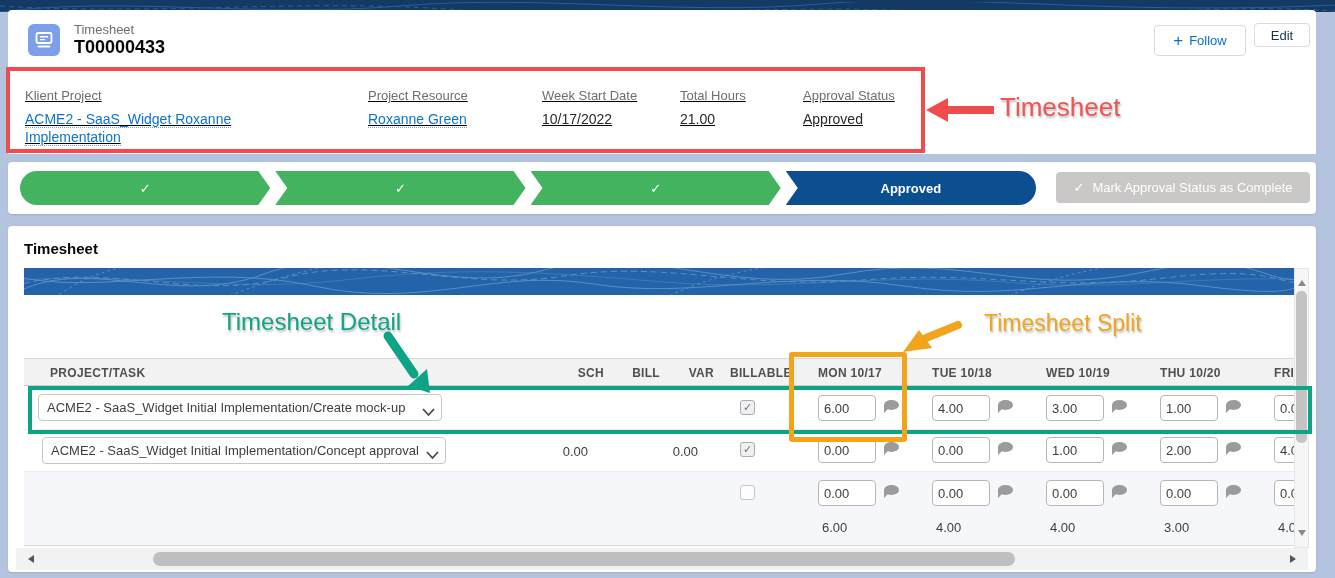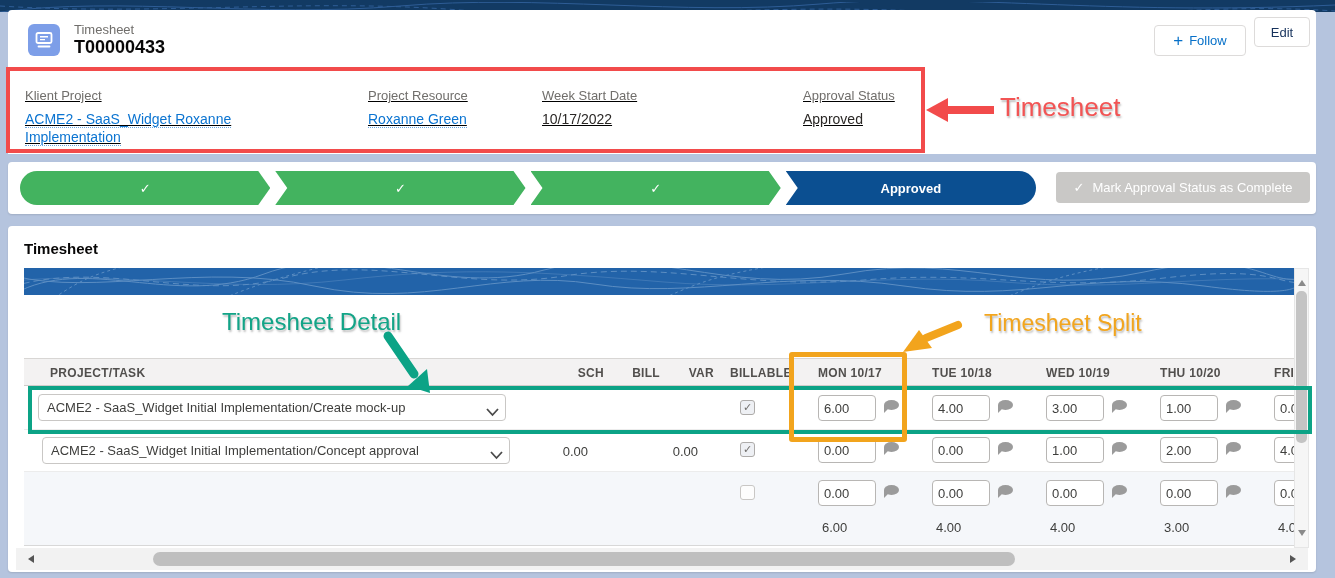--- a/index.html
+++ b/index.html
@@ -12,21 +12,21 @@
   .top-strip { left:0; top:0; width:1335px; height:12px; background:#123a63; overflow:hidden; }
 
   
   .header-card { left:8px; top:10px; width:1308px; height:60px; border-radius:4px 4px 0 0; box-shadow:none; background:#fff; }
   .entity-icon { left:20px; top:14px; width:32px; height:32px; background:#7d9ee8; border-radius:6px; display:flex; align-items:center; justify-content:center; }
   .obj-label { left:66px; top:12px; font-size:13px; color:#706e6b; }
   .record-name { left:66px; top:27px; font-size:18px; font-weight:bold; color:#080707; }
   .btn { border:1px solid #dddbda; border-radius:4px; background:#fff; color:#0670c9; font-size:13px; display:flex; align-items:center; justify-content:center; gap:6px; cursor:pointer; font-family:"Liberation Sans",sans-serif; }
   .follow-btn { left:1146px; top:15px; width:92px; height:31px; }
   .follow-plus { font-size:17px; line-height:1; }
-  .edit-btn { left:1246px; top:7px; width:56px; height:30px; color:#16325c; }
+  .edit-btn { left:1246px; top:13px; width:56px; height:24px; color:#16325c; }
 
   
   .fields-band { left:8px; top:70px; width:1308px; height:84px; background:#fff; }
   .field { position:absolute; top:18px; width:300px;text-decoration:underline; }
   .field .flabel { font-size:13px; color:#706e6b; display:block; margin-bottom:7px; }
   .field .fvalue { font-size:14px; color:#2b2826; }
   .field a.fvalue { color:#0b74d1; text-decoration:none; border-bottom:1px dotted #6aa7e0; cursor:pointer; }
 
   
   .path-card { left:8px; top:162px; width:1308px; height:52px; }
@@ -46,21 +46,21 @@
   .thead { position:absolute; left:16px; top:132px; width:1270px; height:28px; background:#f3f2f2; border-top:1px solid #d8d6d4; border-bottom:1px solid #cfcdcb; }
   .th { position:absolute; top:0; height:28px; line-height:28px; font-size:12px; font-weight:bold; color:#514f4d; letter-spacing:.3px; white-space:nowrap; }
   .th.r { text-align:right; }
 
   .tbody { position:absolute; left:16px; top:160px; width:1270px; height:160px; overflow:hidden; border-bottom:1px solid #d8d8d8; }
   .rowband { position:absolute; left:0; width:1270px; }
   .rb1 { top:0; height:44px; background:#fff; border-bottom:1px solid #ececec; }
   .rb2 { top:44px; height:42px; background:#fff; border-bottom:1px solid #ececec; }
   .rb3 { top:86px; height:74px; background:#f5f7fa; }
 
-  .combo { position:absolute; width:468px; height:27px; border:1px solid #c9c7c5; border-radius:4px; background:#fff; display:flex; align-items:center; padding:0 20px 0 8px; cursor:pointer; }
+  .combo { position:absolute; width:404px; height:27px; border:1px solid #c9c7c5; border-radius:4px; background:#fff; display:flex; align-items:center; padding:0 20px 0 8px; cursor:pointer; }
   .combo .ctext { font-size:13px; color:#3e3e3c; white-space:nowrap; overflow:hidden; }
   .combo .ctext.placeholder { color:#8a8886; }
   .combo .chev { position:absolute; right:6px; top:9px; }
   .combo.sel .chev { top:8px; }
 
   .numtxt { position:absolute; width:80px; text-align:right; font-size:13px; color:#3e3e3c; }
   .cb { position:absolute; width:15px; height:15px; border:1px solid #adaba9; border-radius:3px; background:#eef0f4; display:flex; align-items:center; justify-content:center; font-size:11px; color:#706e6b; cursor:pointer; }
   .cb.empty { background:#fdfdfd; border-color:#c9c7c5; }
 
   .dayin { position:absolute; width:58px; height:26px; border:1px solid #b8b6b4; border-radius:4px; background:#fff; font-size:13px; color:#3e3e3c; padding:0 5px; font-family:"Liberation Sans",sans-serif; }
@@ -122,20 +122,24 @@
     <a class="fvalue">ACME2 - SaaS_Widget Roxanne Implementation</a>
   </div>
   <div class="field" style="left:360px;">
     <span class="flabel">Project Resource</span>
     <a class="fvalue">Roxanne Green</a>
   </div>
   <div class="field" style="left:510px;margin-left:24px;">
     <span class="flabel">Week Start Date</span>
     <span class="fvalue">10/17/2022</span>
   </div>
+  <div class="field" style="left:672px;">
+    <span class="flabel">Total Hours</span>
+    <span class="fvalue">21.00</span>
+  </div>
   <div class="field" style="left:795px;">
     <span class="flabel">Approval Status</span>
     <span class="fvalue">Approved</span>
   </div>
 </div>
 
 <div class="abs card path-card">
   <div class="path-track">
     <div class="seg green first">
       <span>✓</span>

